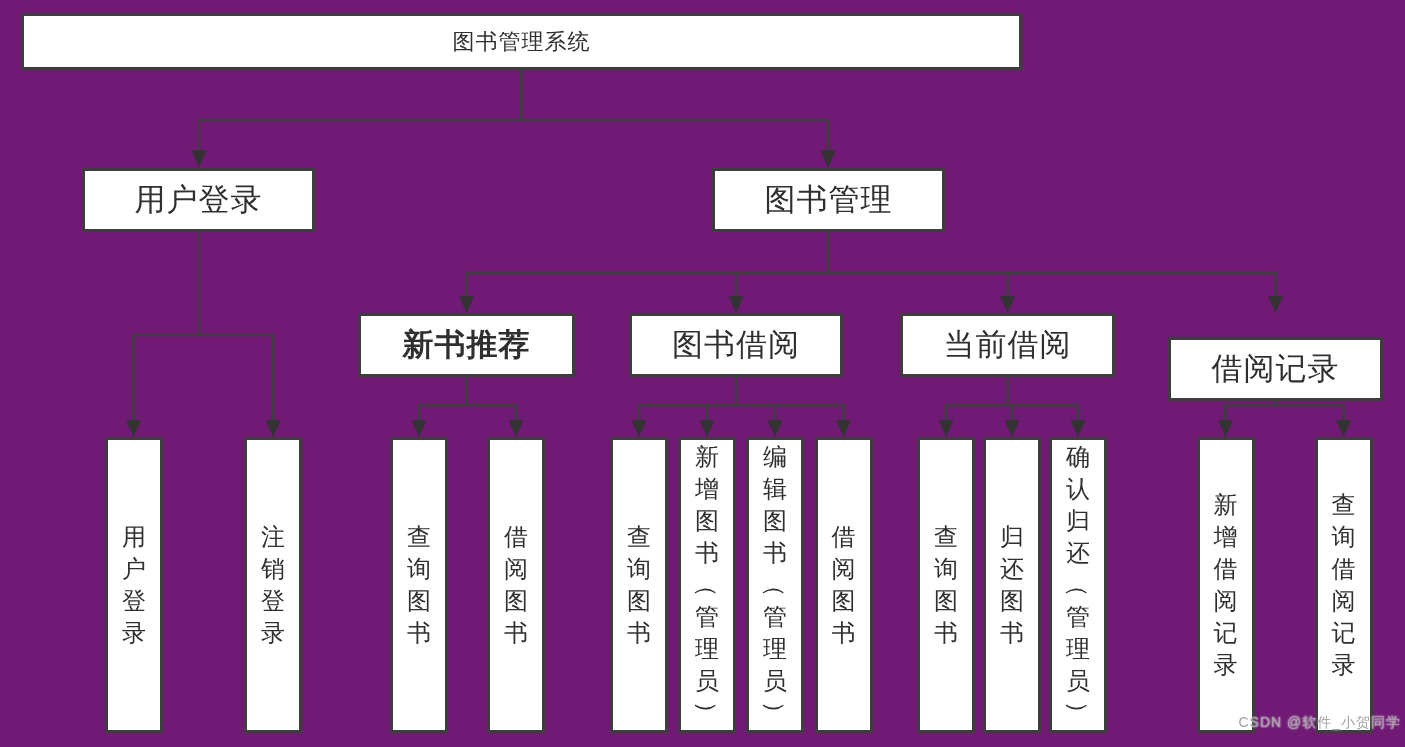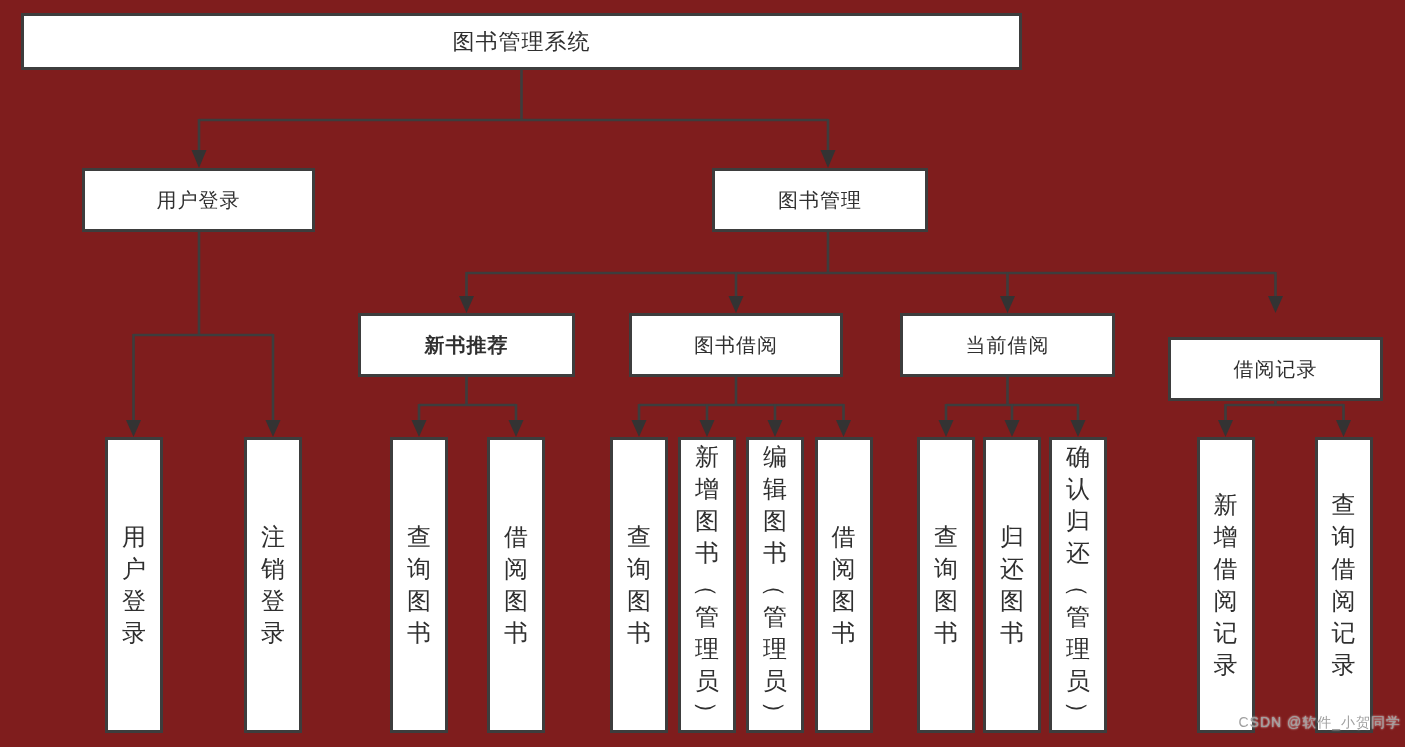--- a/index.html
+++ b/index.html
@@ -1,34 +1,34 @@
 <!DOCTYPE html>
 <html><head>
 <meta charset="utf-8">
 <style>
   html,body{margin:0;padding:0;background:#ffffff;}
   .canvas{
     position:relative;
     width:1405px;height:747px;
-    background:#7f1d1d;
+    background:#701a75;
     font-family:"Liberation Sans","DejaVu Sans",sans-serif;
     overflow:hidden;
   }
   svg.connectors{position:absolute;left:0;top:0;width:1405px;height:747px;}
   .box{
     position:absolute;
     box-sizing:border-box;
     border:3px solid #3d3d3d;
     background:#ffffff;
     color:#2f2f2f;
     display:flex;
     align-items:center;
     justify-content:center;
   }
-  .h-box{font-size:20px;letter-spacing:1px;}
+  .h-box{font-size:31px;letter-spacing:1px;}
   .root-box{font-size:22px;letter-spacing:1px;}
   .v-box{font-size:24px;}
   .v-box .vtext{display:block;width:100%;}
   .vchar{display:block;text-align:center;line-height:32px;height:32px;}
   .vchar.rot{transform:rotate(90deg);}
   .watermark{
     position:absolute;
     right:4px;top:714px;
     font-size:14px;
     color:#9f9f9f;
@@ -114,21 +114,21 @@
     </g>
   </svg>
 
   <div class="box root-box" style="left:21px;top:13px;width:1001px;height:57px;">
     <span>图书管理系统</span>
   </div>
 
   <div class="box h-box" style="left:82px;top:168px;width:233px;height:64px;">
     <span>用户登录</span>
   </div>
-  <div class="box h-box" style="left:712px;top:168px;width:216px;height:64px;">
+  <div class="box h-box" style="left:712px;top:168px;width:233px;height:64px;">
     <span>图书管理</span>
   </div>
 
   <div class="box h-box" style="left:358px;top:313px;width:217px;height:64px;font-weight:bold;">
     <span>新书推荐</span>
   </div>
   <div class="box h-box" style="left:900px;top:313px;width:215px;height:64px;">
     <span>当前借阅</span>
   </div>
   <div class="box h-box" style="left:629px;top:313px;width:214px;height:64px;">

